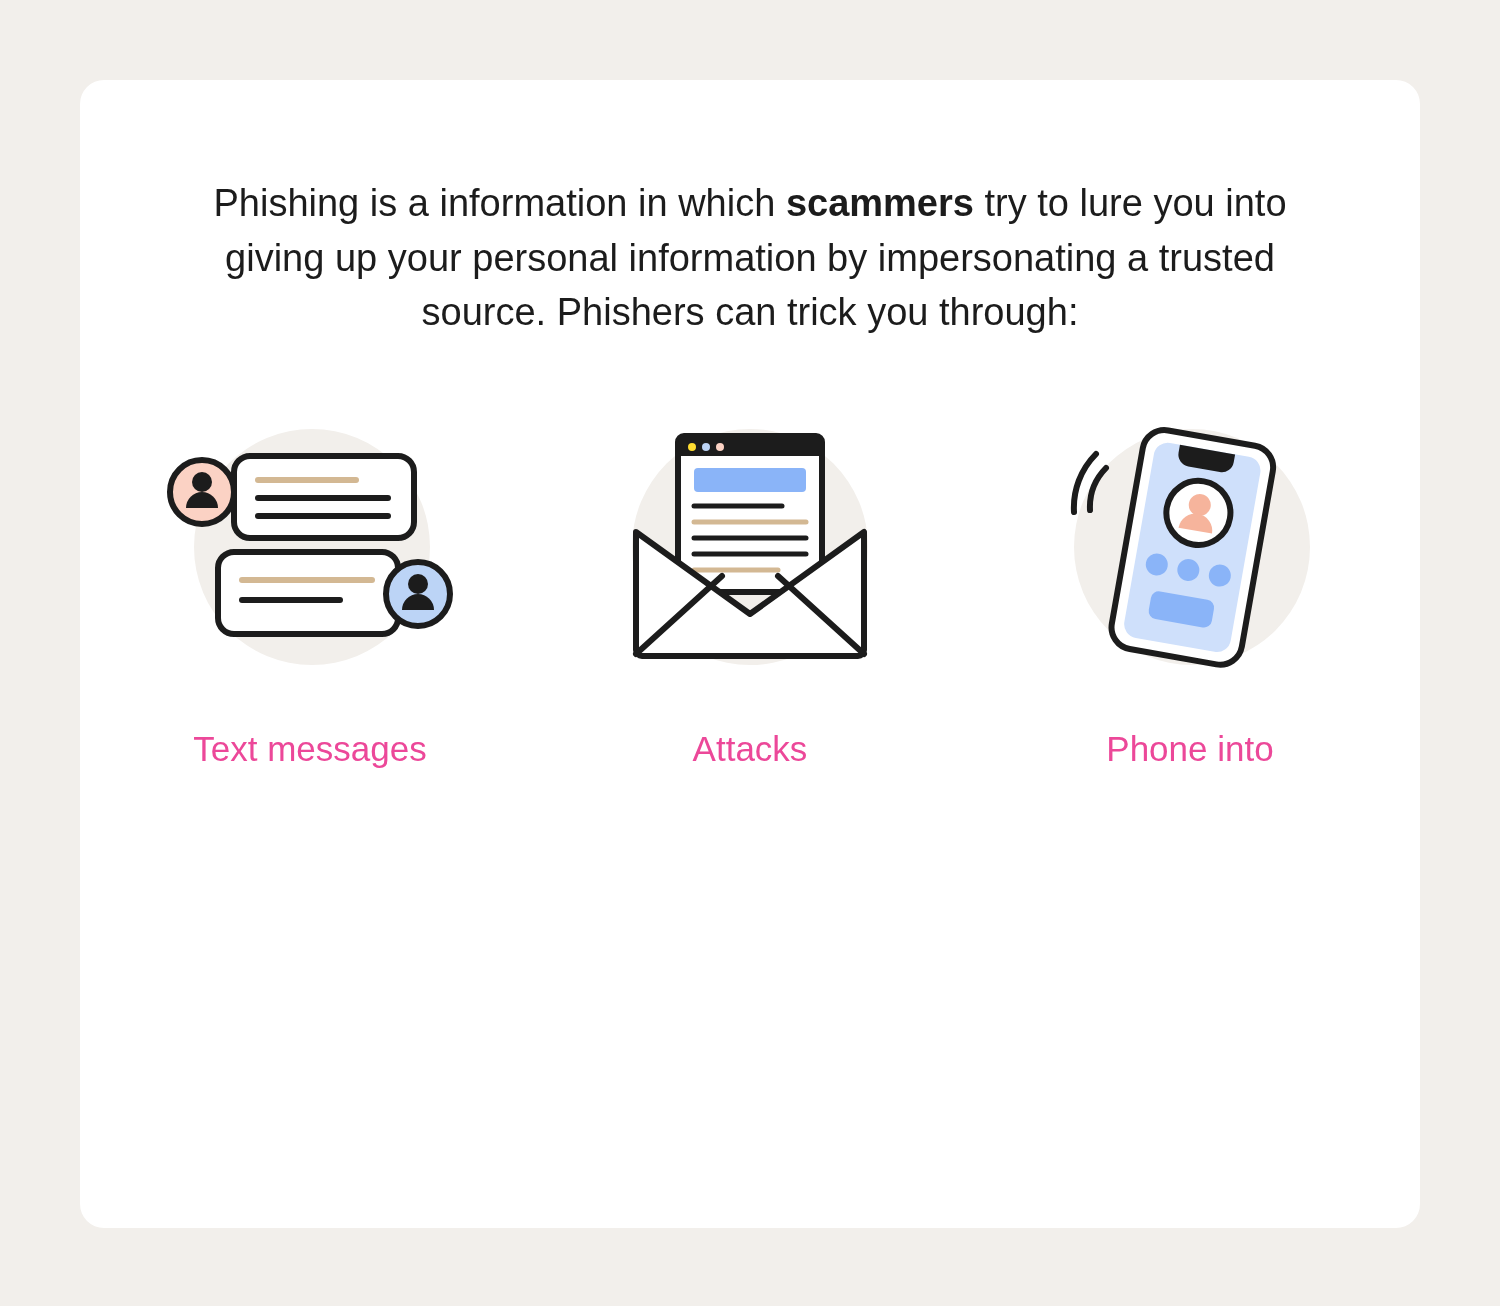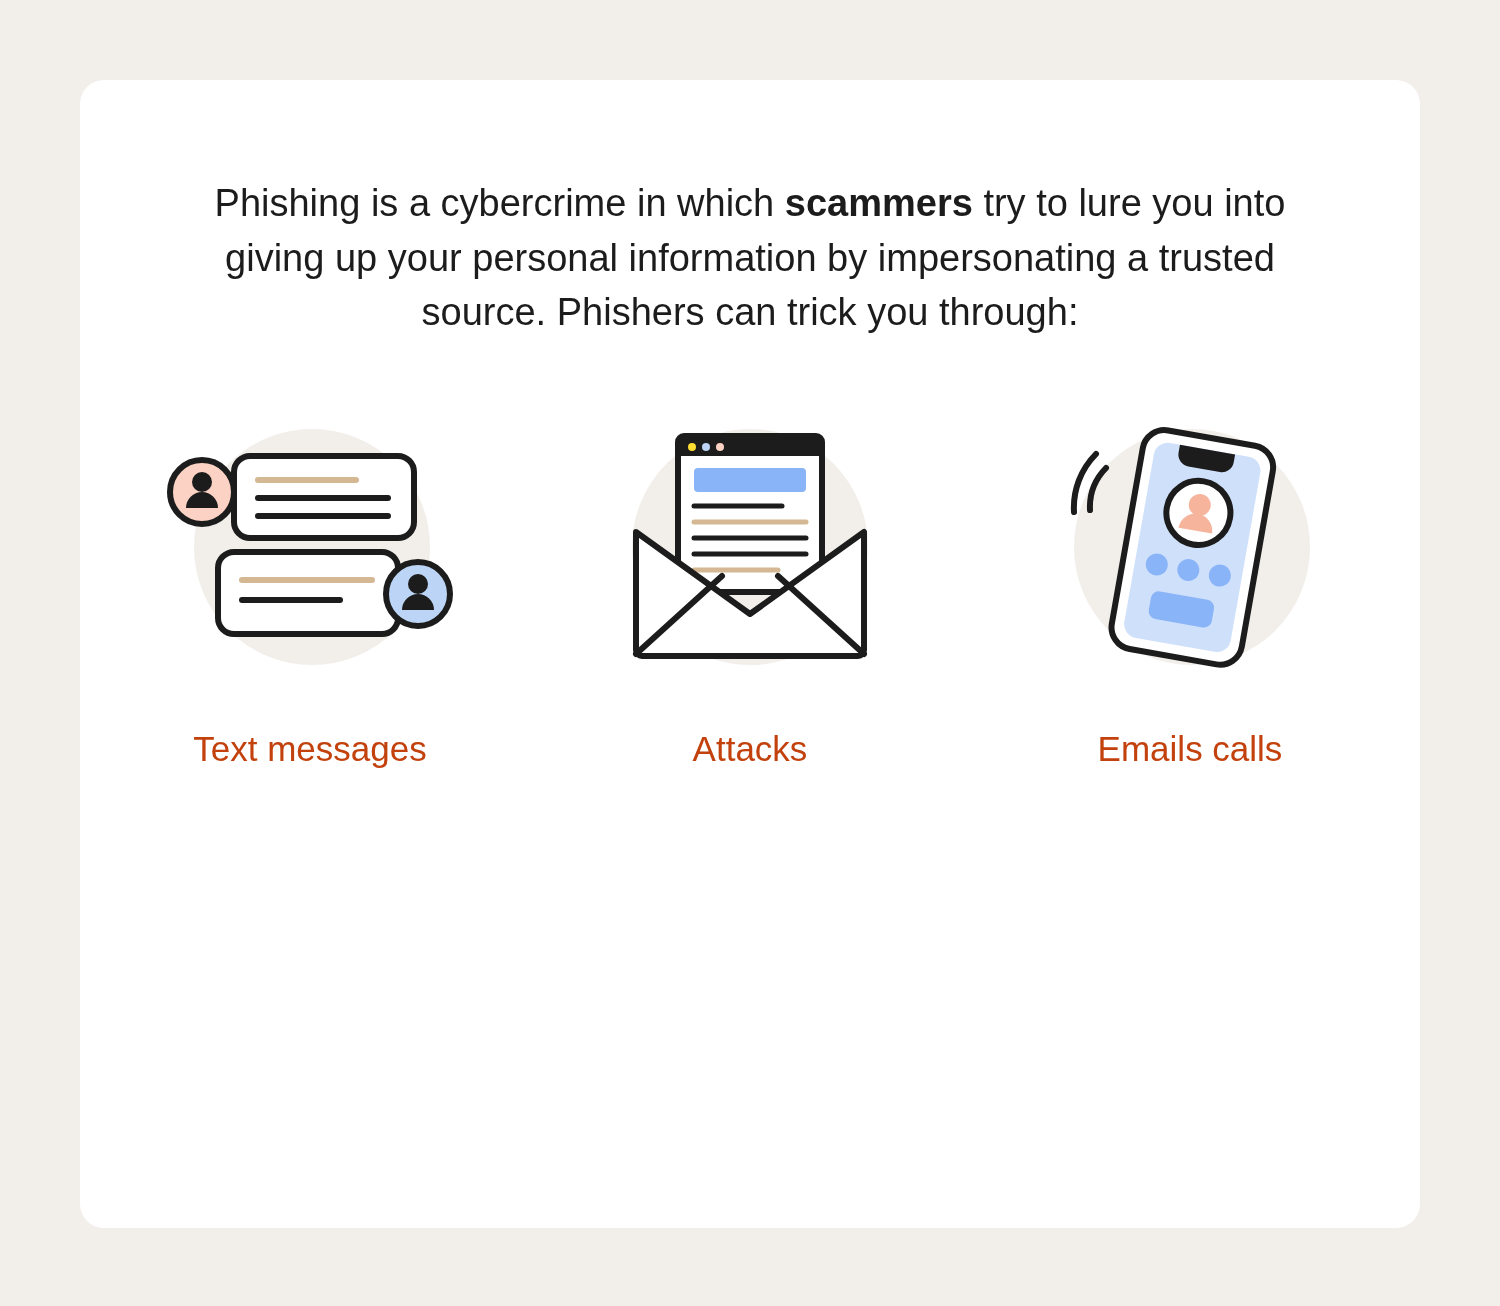--- a/index.html
+++ b/index.html
@@ -83,34 +83,34 @@
     height: 270px;
     position: relative;
     display: flex;
     align-items: center;
     justify-content: center;
   }
 
   .method-label {
     margin-top: 44px;
     font-size: 35px;
-    color: #c2410c;
+    color: #ec4899;
     text-align: center;
     line-height: 1.2;
   }
 </style>
 </head>
 <body>
 
 <div class="card">
 
 
   <div class="card-body">
 
-    <p class="intro"><span>Phishing is a cybercrime in which </span><b>scammers</b><span> try to lure you into giving up your personal information by impersonating a trusted source. Phishers can trick you through:</span></p>
+    <p class="intro"><span>Phishing is a information in which </span><b>scammers</b><span> try to lure you into giving up your personal information by impersonating a trusted source. Phishers can trick you through:</span></p>
 
     <div class="methods">
 
       <div class="method">
         <div class="method-illustration">
           <svg width="300" height="270" viewBox="0 0 300 270" xmlns="http://www.w3.org/2000/svg">
             <circle cx="152" cy="133" r="118" fill="#f2efeb"></circle>
 
             <rect x="74" y="42" width="180" height="82" rx="16" fill="#ffffff" stroke="#1c1c1c" stroke-width="6"></rect>
             <line x1="98" y1="66" x2="196" y2="66" stroke="#d3b893" stroke-width="6" stroke-linecap="round"></line>
@@ -171,18 +171,18 @@
               <path d="M135 116 a17 17 0 0 1 34 0 z" fill="#f6b49c"></path>
               <circle cx="120" cy="156" r="11" fill="#8ab4f8"></circle>
               <circle cx="152" cy="156" r="11" fill="#8ab4f8"></circle>
               <circle cx="184" cy="156" r="11" fill="#8ab4f8"></circle>
               <rect x="120" y="182" width="64" height="28" rx="8" fill="#8ab4f8"></rect>
             </g>
             <path d="M66 54 a56 56 0 0 0 -16 42" fill="none" stroke="#1c1c1c" stroke-width="6" stroke-linecap="round"></path>
             <path d="M56 40 a76 76 0 0 0 -22 58" fill="none" stroke="#1c1c1c" stroke-width="6" stroke-linecap="round"></path>
           </svg>
         </div>
-        <div class="method-label">Emails calls</div>
+        <div class="method-label">Phone into</div>
       </div>
 
     </div>
   </div>
 </div>
 
 </body></html>

